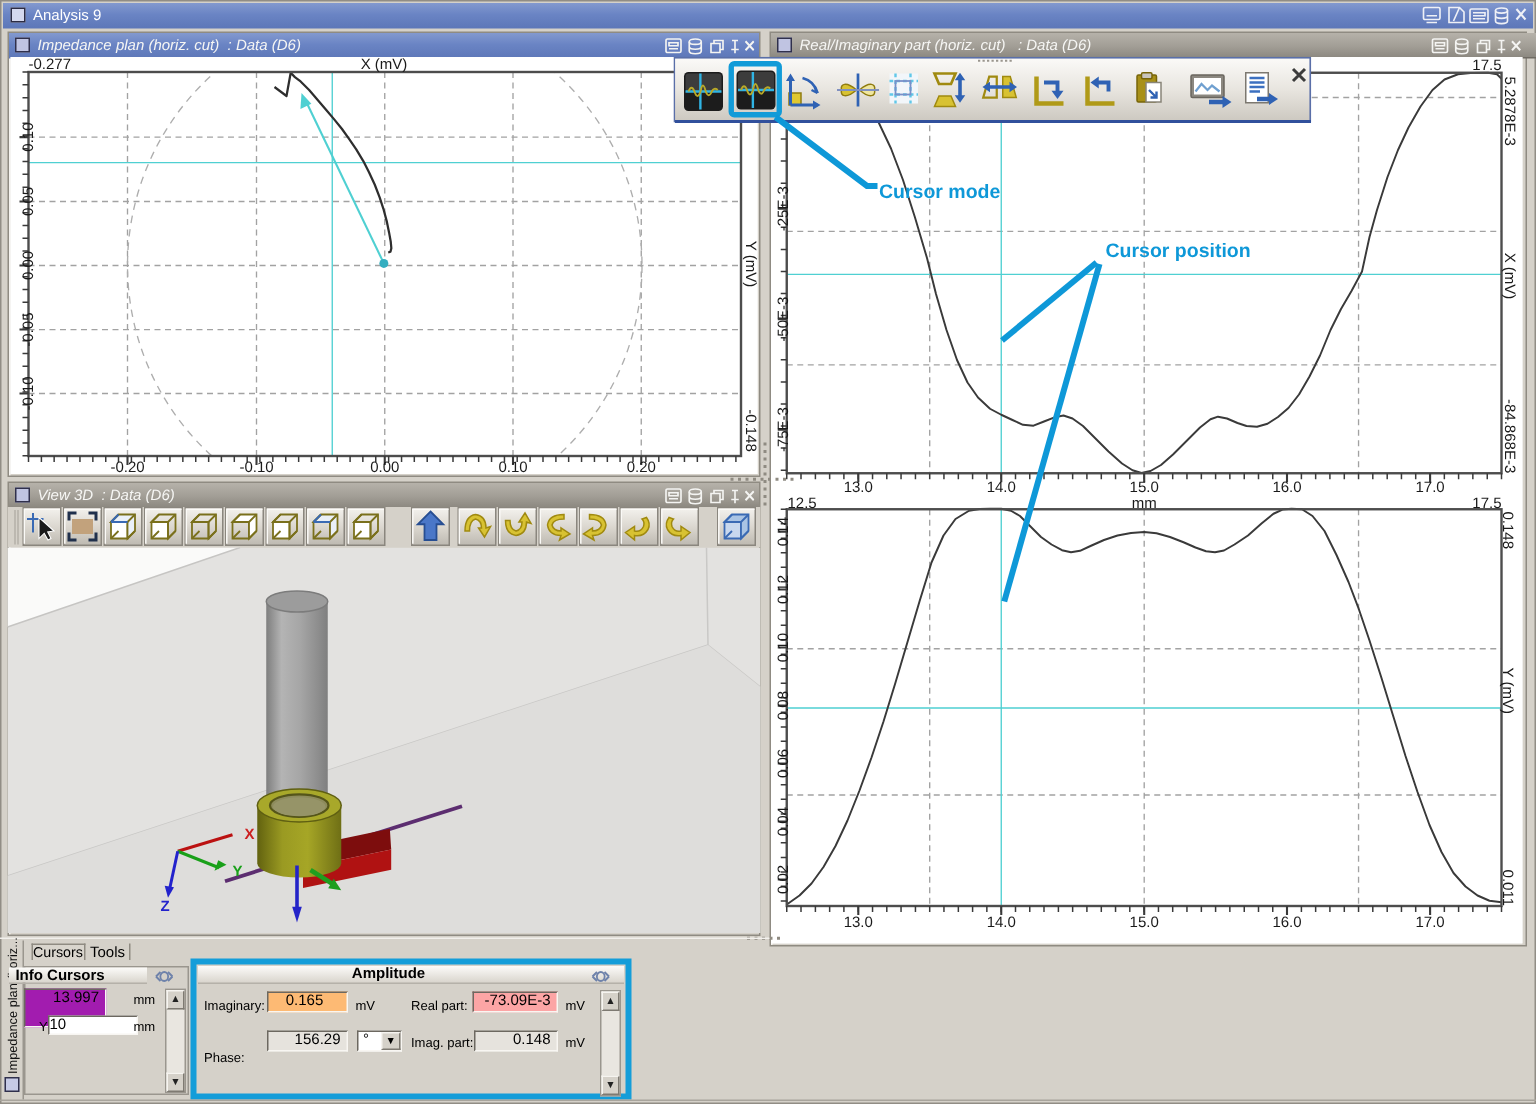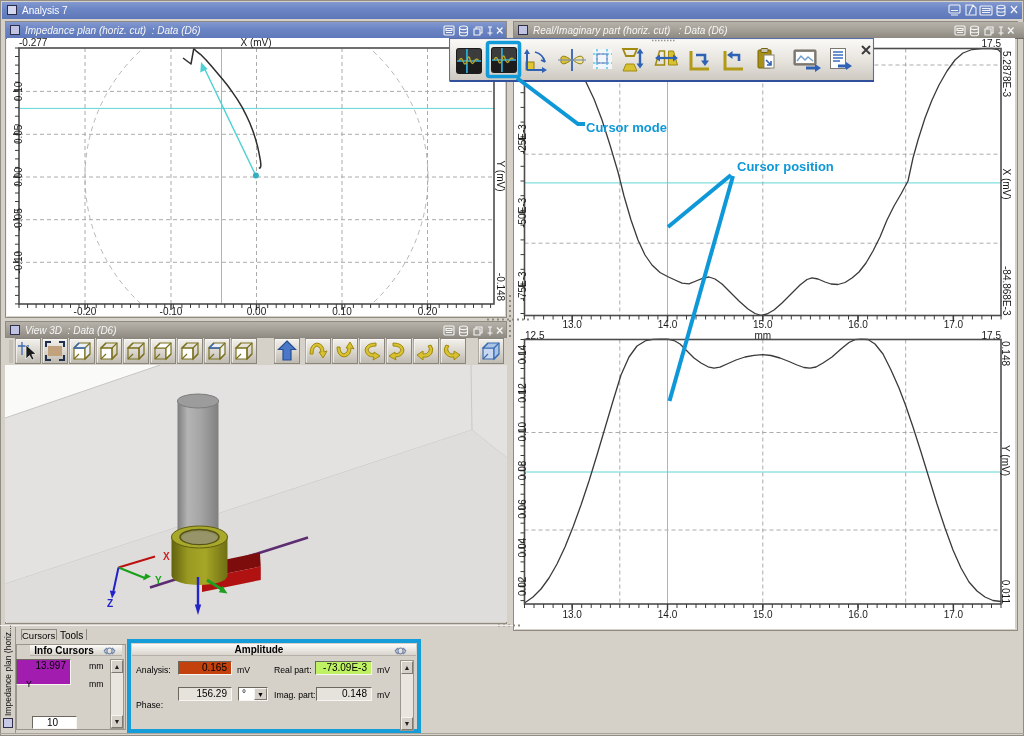--- a/index.html
+++ b/index.html
@@ -6,21 +6,21 @@
 .titlebar-inactive { background:linear-gradient(180deg,#b6b2aa 0%,#a29e96 55%,#8d8981 100%); border-bottom:1px solid #6f6b63;}
 .ptitle { position:absolute; height:17px; font-size:10px; color:#f6f6f4; line-height:17px;font-style:italic; }
 .picon { position:absolute; width:10px; height:10px; background:#c0c4e2; border:1px solid #30304c; top:3px; left:4px; }
 .panel { position:absolute; border:1px solid #8f8b82; background:#d5d1c9; box-shadow:1px 1px 0 #f5f3ef inset; }
 .lbl { position:absolute; font-size:8.7px; color:#000; }
 .grouphdr { position:absolute; background:linear-gradient(180deg,#fcfbf9,#d9d5cd); border-bottom:1px solid #b5b1a9; font-size:10px; font-weight:bold; color:#000; }
 </style></head><body>
 <div style="position:absolute;left:0;top:0;width:1024px;height:736px;border:1px solid #918d85"></div>
 <div class="titlebar-active" style="position:absolute;left:2px;top:2px;width:1020px;height:17px"></div>
 <div style="position:absolute;left:7px;top:5px;width:10px;height:10px;background:#d4d8ee;border:1px solid #2c2c44"></div>
-<div style="position:absolute;left:22px;top:4.5px;font-size:10px;color:#ffffff">Analysis 7</div>
+<div style="position:absolute;left:22px;top:4.5px;font-size:10px;color:#ffffff">Analysis 9</div>
 <svg width="70" height="14" style="position:absolute;left:948px;top:4px">
     <g stroke="#eef0f6" fill="none" stroke-width="1.1">
       <rect x="1" y="1" width="11" height="8" rx="1"></rect>
       <path d="M3,11 h7 M3,6.5 h7"></path>
       <path d="M18,1 h7 l3,3 v7 h-10 Z M25,1 l-4,9"></path>
       <rect x="32" y="2" width="12" height="9" rx="1"></rect>
       <path d="M34,8.5 h8 M34,4.5 h8 v2 h-8"></path>
       <ellipse cx="53" cy="3" rx="4" ry="1.7"></ellipse>
       <path d="M49,3 V10 a4,1.7 0 0 0 8,0 V3 M49,6.5 a4,1.7 0 0 0 8,0"></path>
       <path d="M63,2 l6,7 M69,2 l-6,7" stroke-width="1.4"></path>
@@ -316,45 +316,45 @@
   </svg>
 <div style="position:absolute;left:0;top:625px;width:513px;height:1px;background:#f2f0ec"></div>
 <div style="position:absolute;left:1px;top:627px;width:15px;height:106px;border-right:1px solid #9a968e">
     <div style="position:absolute;left:2px;top:91px;width:10px;height:10px;background:#c6caE6;border:1px solid #30304c"></div>
     <div style="position:absolute;left:2px;top:89px;transform:rotate(-90deg);transform-origin:0 0;font-size:8.5px;color:#111;white-space:nowrap">Impedance plan (horiz...</div>
   </div>
 <div style="position:absolute;left:21px;top:629px;width:36px;height:11px;background:#d9d5cd;border:1px solid #8f8b82;border-bottom:none;font-size:9.5px;text-align:left;line-height:11px;color:#000">Cursors</div>
 <div style="position:absolute;left:60px;top:630px;width:24px;height:10px;font-size:10px;color:#000">Tools</div>
 <div style="position:absolute;left:86px;top:629px;width:1px;height:11px;background:#8f8b82"></div>
 <div style="position:absolute;left:16px;top:644px;width:110px;height:86px;border:1px solid #9a968e;background:#d5d1c9"></div>
-<div class="grouphdr" style="left:30px;top:645px;width:92px;height:11px;text-align:center;padding-right:24px">Info Cursors</div>
+<div class="grouphdr" style="left:6px;top:645px;width:92px;height:11px;text-align:center;padding-right:24px">Info Cursors</div>
 <svg width="13" height="8" style="position:absolute;left:103px;top:647px">
     <path d="M1,4 L4,1 M1,4 L4,7 M12,4 L9,1 M12,4 L9,7" stroke="#6e82aa" stroke-width="1.3" fill="none"></path>
     <ellipse cx="6.5" cy="4" rx="2.6" ry="3" fill="none" stroke="#6e82aa" stroke-width="1.2"></ellipse>
   </svg>
 <div class="lbl" style="left:26px;top:661px">X</div>
 <div style="position:absolute;left:16px;top:659px;width:55px;height:26px;background:#a21caf;border-top:1px solid #6c6860;border-left:1px solid #6c6860;border-right:1px solid #f8f6f2;border-bottom:1px solid #f8f6f2;box-sizing:border-box;font:10px 'Liberation Sans',sans-serif;color:#000;text-align:right;padding-right:4px;line-height:11px">13.997</div>
 <div class="lbl" style="left:89px;top:661px">mm</div>
 <div class="lbl" style="left:26px;top:679px">Y</div>
-<div style="position:absolute;left:32px;top:716px;width:45px;height:13px;background:#ffffff;border-top:1px solid #6c6860;border-left:1px solid #6c6860;border-right:1px solid #f8f6f2;border-bottom:1px solid #f8f6f2;box-sizing:border-box;font:10px 'Liberation Sans',sans-serif;color:#000;text-align:center;padding-right:4px;line-height:11px">10</div>
+<div style="position:absolute;left:32px;top:677px;width:60px;height:13px;background:#ffffff;border-top:1px solid #6c6860;border-left:1px solid #6c6860;border-right:1px solid #f8f6f2;border-bottom:1px solid #f8f6f2;box-sizing:border-box;font:10px 'Liberation Sans',sans-serif;color:#000;text-align:left;padding-right:4px;line-height:11px">10</div>
 <div class="lbl" style="left:89px;top:679px">mm</div>
 <div style="position:absolute;left:110px;top:659px;width:14px;height:70px;background:#e9e6e0;border:1px solid #9a968e;box-sizing:border-box"></div>
 <div style="position:absolute;left:111px;top:660px;width:12px;height:13px;background:#d5d1c9;border-top:1px solid #f6f4f0;border-left:1px solid #f6f4f0;border-right:1px solid #7e7a72;border-bottom:1px solid #7e7a72;box-sizing:border-box;font:7px 'Liberation Sans',sans-serif;color:#222;text-align:center;line-height:11px">▲</div>
 <div style="position:absolute;left:111px;top:715px;width:12px;height:13px;background:#d5d1c9;border-top:1px solid #f6f4f0;border-left:1px solid #f6f4f0;border-right:1px solid #7e7a72;border-bottom:1px solid #7e7a72;box-sizing:border-box;font:7px 'Liberation Sans',sans-serif;color:#222;text-align:center;line-height:11px">▼</div>
 <div style="position:absolute;left:127px;top:639px;width:294px;height:94px;border:4px solid #149dd9;background:#d5d1c9"></div>
 <div class="grouphdr" style="left:132px;top:644px;width:284px;height:12px;text-align:center;padding-right:30px">Amplitude</div>
 <svg width="13" height="8" style="position:absolute;left:394px;top:647px">
     <path d="M1,4 L4,1 M1,4 L4,7 M12,4 L9,1 M12,4 L9,7" stroke="#6e82aa" stroke-width="1.3" fill="none"></path>
     <ellipse cx="6.5" cy="4" rx="2.6" ry="3" fill="none" stroke="#6e82aa" stroke-width="1.2"></ellipse>
   </svg>
-<div class="lbl" style="left:136px;top:665px">Analysis:</div>
-<div style="position:absolute;left:178px;top:661px;width:54px;height:14px;background:#c2410c;border-top:1px solid #6c6860;border-left:1px solid #6c6860;border-right:1px solid #f8f6f2;border-bottom:1px solid #f8f6f2;box-sizing:border-box;font:10px 'Liberation Sans',sans-serif;color:#000;text-align:right;padding-right:4px;line-height:12px">0.165</div>
+<div class="lbl" style="left:136px;top:665px">Imaginary:</div>
+<div style="position:absolute;left:178px;top:661px;width:54px;height:14px;background:#fdba74;border-top:1px solid #6c6860;border-left:1px solid #6c6860;border-right:1px solid #f8f6f2;border-bottom:1px solid #f8f6f2;box-sizing:border-box;font:10px 'Liberation Sans',sans-serif;color:#000;text-align:center;padding-right:4px;line-height:12px">0.165</div>
 <div class="lbl" style="left:237px;top:665px">mV</div>
 <div class="lbl" style="left:274px;top:665px">Real part:</div>
-<div style="position:absolute;left:315px;top:661px;width:57px;height:14px;background:#bef264;border-top:1px solid #6c6860;border-left:1px solid #6c6860;border-right:1px solid #f8f6f2;border-bottom:1px solid #f8f6f2;box-sizing:border-box;font:10px 'Liberation Sans',sans-serif;color:#000;text-align:right;padding-right:4px;line-height:12px">-73.09E-3</div>
+<div style="position:absolute;left:315px;top:661px;width:57px;height:14px;background:#fca5a5;border-top:1px solid #6c6860;border-left:1px solid #6c6860;border-right:1px solid #f8f6f2;border-bottom:1px solid #f8f6f2;box-sizing:border-box;font:10px 'Liberation Sans',sans-serif;color:#000;text-align:right;padding-right:4px;line-height:12px">-73.09E-3</div>
 <div class="lbl" style="left:377px;top:665px">mV</div>
 <div class="lbl" style="left:136px;top:700px">Phase:</div>
 <div style="position:absolute;left:178px;top:687px;width:54px;height:14px;background:#e6e3dd;border-top:1px solid #6c6860;border-left:1px solid #6c6860;border-right:1px solid #f8f6f2;border-bottom:1px solid #f8f6f2;box-sizing:border-box;font:10px 'Liberation Sans',sans-serif;color:#000;text-align:right;padding-right:4px;line-height:12px">156.29</div>
 <div style="position:absolute;left:238px;top:687px;width:30px;height:14px;background:#fff;border-top:1px solid #6c6860;border-left:1px solid #6c6860;border-right:1px solid #f8f6f2;border-bottom:1px solid #f8f6f2;font-size:10px;padding-left:3px">°</div>
 <div style="position:absolute;left:254px;top:688px;width:13px;height:12px;background:#d5d1c9;border-top:1px solid #f6f4f0;border-left:1px solid #f6f4f0;border-right:1px solid #7e7a72;border-bottom:1px solid #7e7a72;font-size:7px;text-align:center;line-height:11px">▼</div>
 <div class="lbl" style="left:274px;top:690px">Imag. part:</div>
 <div style="position:absolute;left:316px;top:687px;width:56px;height:14px;background:#e6e3dd;border-top:1px solid #6c6860;border-left:1px solid #6c6860;border-right:1px solid #f8f6f2;border-bottom:1px solid #f8f6f2;box-sizing:border-box;font:10px 'Liberation Sans',sans-serif;color:#000;text-align:right;padding-right:4px;line-height:12px">0.148</div>
 <div class="lbl" style="left:377px;top:690px">mV</div>
 <div style="position:absolute;left:400px;top:660px;width:14px;height:71px;background:#e9e6e0;border:1px solid #9a968e;box-sizing:border-box"></div>
 <div style="position:absolute;left:401px;top:661px;width:12px;height:13px;background:#d5d1c9;border-top:1px solid #f6f4f0;border-left:1px solid #f6f4f0;border-right:1px solid #7e7a72;border-bottom:1px solid #7e7a72;box-sizing:border-box;font:7px 'Liberation Sans',sans-serif;color:#222;text-align:center;line-height:11px">▲</div>

